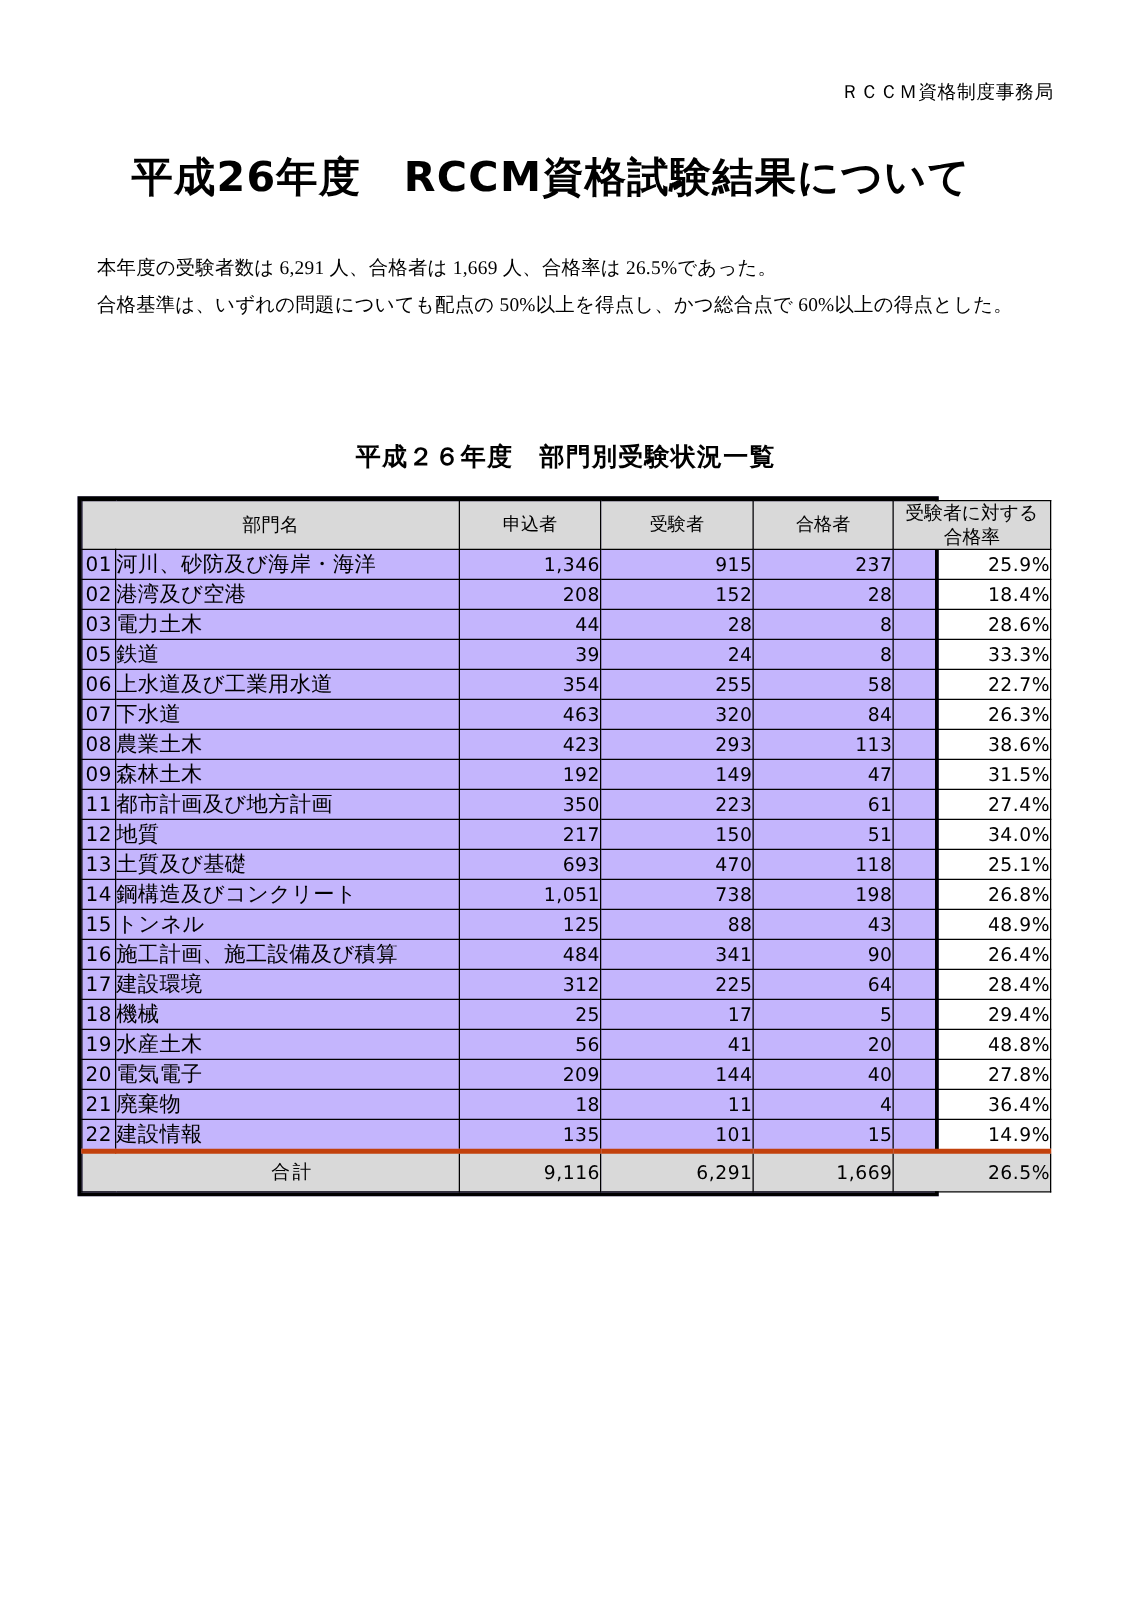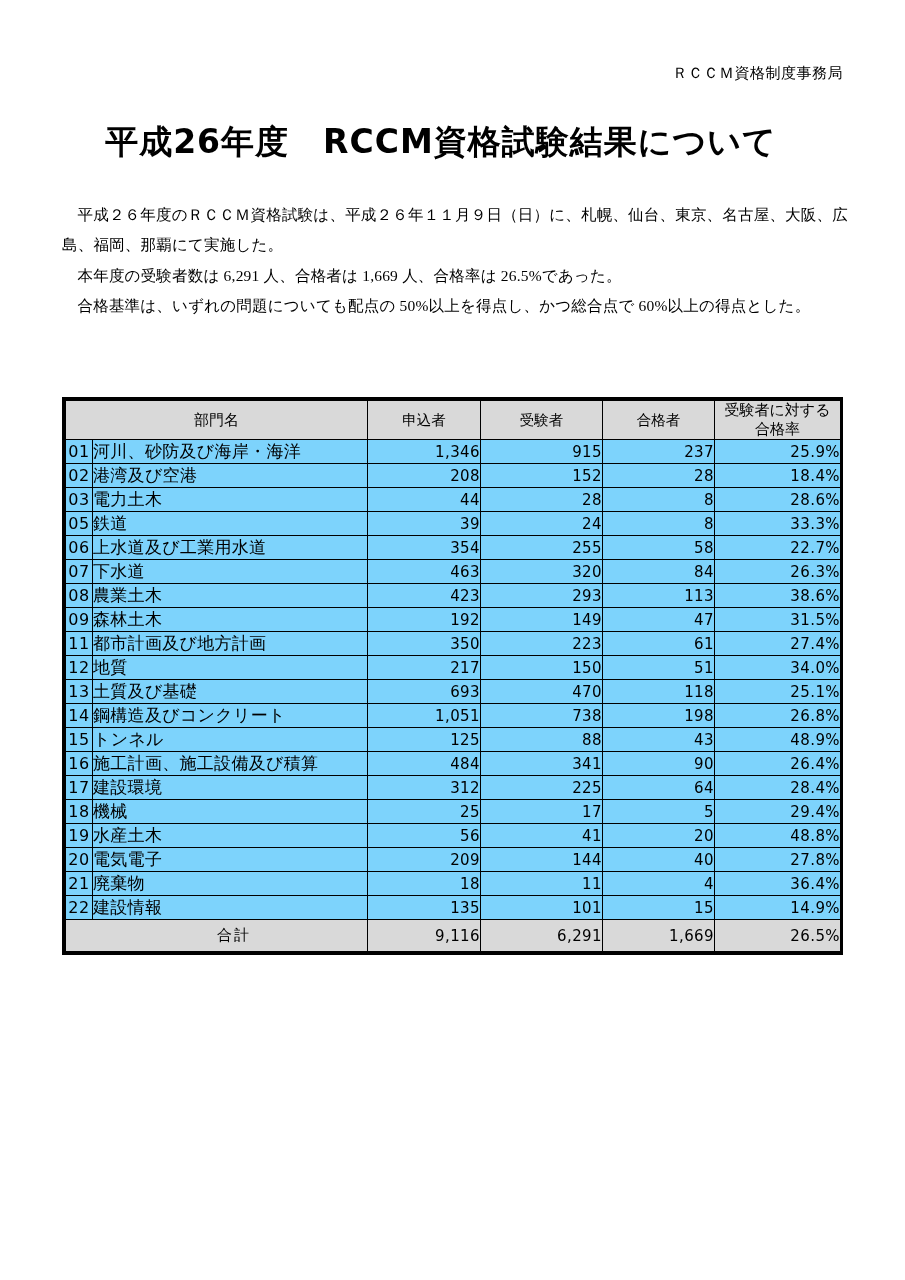--- a/index.html
+++ b/index.html
@@ -76,24 +76,24 @@
     font-size: 20px;
     letter-spacing: 1px;
     white-space: nowrap;
   }
 
   
   .table-wrap {
     position: absolute;
     top: 397px;
     left: 62px;
-    width: 781px;
+    width: 689px;
     border: 3px solid #000000;
     box-sizing: border-box;
-    background: #7dd3fc;
+    background: #c4b5fd;
   }
   table.stats {
     border-collapse: collapse;
     width: 100%;
     table-layout: fixed;
     font-family: "DejaVu Sans", "Liberation Sans", sans-serif;
     font-size: 14px;
   }
   table.stats td, table.stats th {
     border: 1.5px solid #000000;
@@ -137,44 +137,44 @@
     text-align: right;
     padding-right: 9px;
     font-size: 15px;
     font-variant-numeric: tabular-nums;
     letter-spacing: 0.4px;
   }
 
   tr.total-row td {
     background: #d9d9d9;
     height: 32px;
-    border-top: 1px solid #c2410c;
+    border-top: 4px solid #c2410c;
     padding-left: 35px;
   }
   tr.total-row td.total-label {
     text-align: center;
     font-size: 15px;
     letter-spacing: 2px;
   }
 </style>
 </head>
 <body>
 
 <div class="page">
 
   <div class="doc-header">ＲＣＣＭ資格制度事務局</div>
 
   <div class="doc-title">平成26年度　RCCM資格試験結果について</div>
 
   <div class="intro">
-    <p class="p-first">平成２６年度のＲＣＣＭ資格試験は、平成２６年１１月９日（日）に、札幌、仙台、東京、名古屋、大阪、広島、福岡、那覇にて実施した。</p>
     <p>本年度の受験者数は 6,291 人、合格者は 1,669 人、合格率は 26.5%であった。</p>
     <p>合格基準は、いずれの問題についても配点の 50%以上を得点し、かつ総合点で 60%以上の得点とした。</p>
   </div>
 
+  <div class="table-caption">平成２６年度　部門別受験状況一覧</div>
 
   <div class="table-wrap">
     <table class="stats">
       <colgroup>
         <col class="c-no">
         <col class="c-name">
         <col class="c-app">
         <col class="c-exam">
         <col class="c-pass">
         <col class="c-rate">

